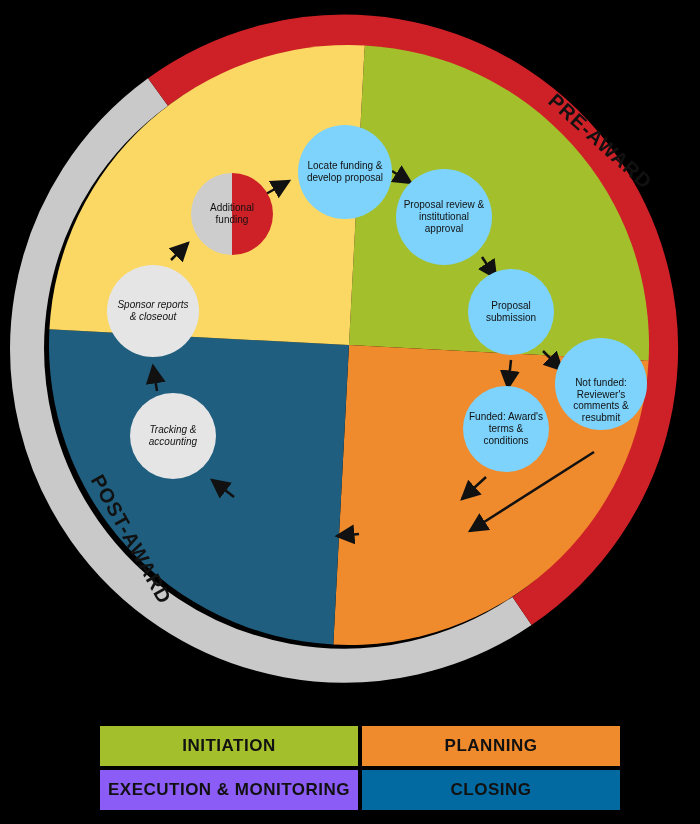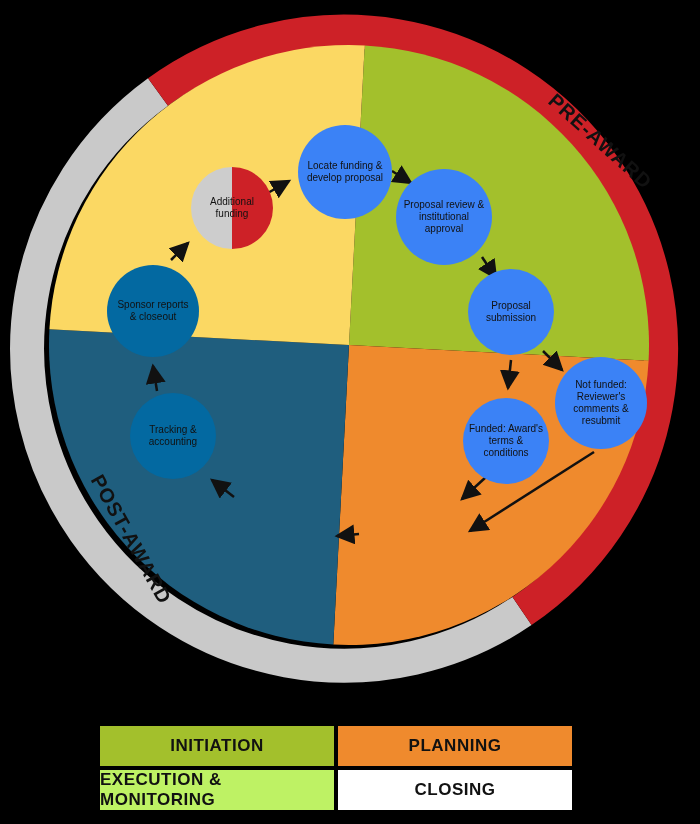--- a/index.html
+++ b/index.html
@@ -6,41 +6,41 @@
   .stage{
     position:relative;width:700px;height:824px;background:#000;overflow:hidden;
     font-family:"Liberation Sans","DejaVu Sans",sans-serif;
   }
   .stage svg.base{position:absolute;left:0;top:0;}
   .node{
     position:absolute;border-radius:50%;display:flex;align-items:center;justify-content:center;
     text-align:center;color:#111;font-size:10px;line-height:1.18;font-weight:500;
     padding:6px;box-sizing:border-box;
   }
-  .node.red{background:#3b82f6;}
-  .node.gray{background:#0369a1;}
+  .node.red{background:#7dd3fc;}
+  .node.gray{background:#e5e5e5;font-style:italic;}
   .node.split{background:linear-gradient(90deg,#cdcdcd 0 50%,#cd2127 50% 100%);}
   .ring-label{
     position:absolute;width:170px;text-align:center;color:#111;
     font-weight:bold;font-size:20px;letter-spacing:1px;
   }
   .ring-label.pre{left:515px;top:130px;transform:rotate(42deg);}
   .ring-label.post{left:46px;top:528px;transform:rotate(61deg);}
   .legend{
-    position:absolute;left:100px;top:726px;width:472px;
+    position:absolute;left:100px;top:726px;width:520px;
     display:grid;grid-template-columns:1fr 1fr;gap:4px;
   }
   .legend .box{
     height:40px;display:flex;align-items:center;justify-content:center;
     color:#111;font-weight:bold;font-size:17px;letter-spacing:.5px;
   }
   .box.initiation{background:#a3c02c;}
   .box.planning{background:#ef8a2d;}
-  .box.execution{background:#bef264;}
-  .box.closing{background:#ffffff;}
+  .box.execution{background:#8b5cf6;}
+  .box.closing{background:#0369a1;}
 </style>
 </head>
 <body>
 
 <div class="stage">
 
   <svg class="base" width="700" height="824" viewBox="0 0 700 824">
     <defs>
       <marker id="ah" markerWidth="9" markerHeight="9" refX="7" refY="4" orient="auto">
         <path d="M0,0 L8,4 L0,8 Z" fill="#111"></path>
@@ -66,36 +66,36 @@
       <line x1="511" y1="360" x2="508" y2="388"></line>
       <line x1="594" y1="452" x2="470" y2="531"></line>
       <line x1="486" y1="477" x2="462" y2="499"></line>
       <line x1="359" y1="534" x2="337" y2="536"></line>
       <line x1="234" y1="497" x2="212" y2="480"></line>
       <line x1="157" y1="391" x2="153" y2="366"></line>
       <line x1="171" y1="260" x2="188" y2="243"></line>
     </g>
   </svg>
 
-  <div class="node split" style="left:191px;top:167px;width:82px;height:82px;">
+  <div class="node split" style="left:191px;top:173px;width:82px;height:82px;">
     <span>Additional funding</span>
   </div>
   <div class="node red" style="left:298px;top:125px;width:94px;height:94px;">
     <span>Locate funding &amp; develop proposal</span>
   </div>
   <div class="node red" style="left:396px;top:169px;width:96px;height:96px;">
     <span>Proposal review &amp; institutional approval</span>
   </div>
   <div class="node red" style="left:468px;top:269px;width:86px;height:86px;">
     <span>Proposal submission</span>
   </div>
-  <div class="node red" style="left:555px;top:357px;width:92px;height:92px;">
+  <div class="node red" style="left:555px;top:338px;width:92px;height:92px;align-items:flex-end;">
     <span>Not funded: Reviewer's comments &amp; resubmit</span>
   </div>
-  <div class="node red" style="left:463px;top:398px;width:86px;height:86px;justify-content:flex-end;">
+  <div class="node red" style="left:463px;top:386px;width:86px;height:86px;justify-content:flex-end;">
     <span>Funded: Award's terms &amp; conditions</span>
   </div>
   <div class="node gray" style="left:130px;top:393px;width:86px;height:86px;">
     <span>Tracking &amp; accounting</span>
   </div>
   <div class="node gray" style="left:107px;top:265px;width:92px;height:92px;">
     <span>Sponsor reports &amp; closeout</span>
   </div>
 
   <div class="ring-label pre">PRE-AWARD</div>

